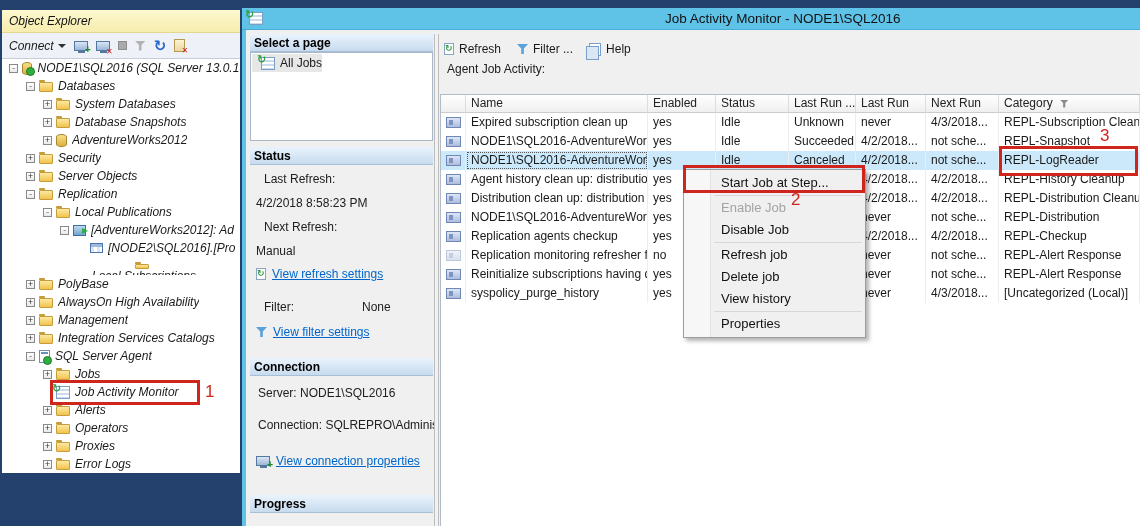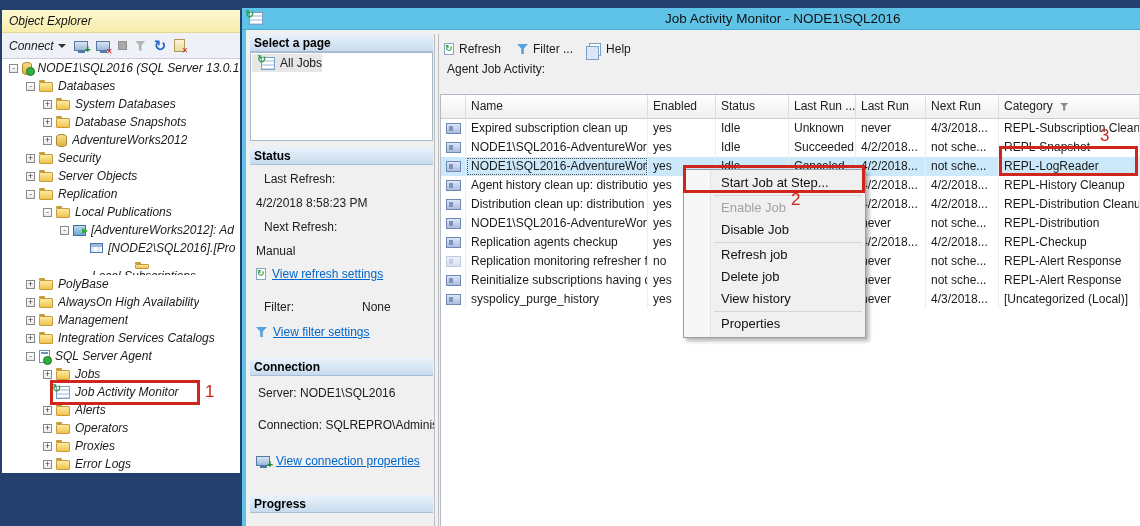--- a/index.html
+++ b/index.html
@@ -63,21 +63,21 @@
   .splitter { position:absolute; left:192px; top:26px; bottom:0; width:5px; background:#f2f2f2; border-left:1px solid #bdbdbd; border-right:1px solid #bdbdbd; }
 
   
   .rtoolbar { position:absolute; left:202px; top:30px; height:22px; display:flex; align-items:center; gap:16px; }
   .tbtn { display:inline-flex; align-items:center; gap:5px; cursor:default; }
   .help-pages { width:12px; height:13px; position:relative; background:#ffffff; border:1px solid #7ba0c8; display:inline-block; }
   .help-pages::before { content:""; position:absolute; left:-4px; top:2px; width:11px; height:12px; background:#dce7f5; border:1px solid #7ba0c8; }
   .grid-label { position:absolute; left:205px; top:54px; color:#202020; }
 
   .grid { position:absolute; left:198px; top:86px; right:0; bottom:0; background:#ffffff; border-top:1px solid #b2bcc8; border-left:1px solid #b2bcc8; }
-  .ghead { display:flex; height:24px; }
+  .ghead { display:flex; height:18px; }
   .ghead .gcell { background:linear-gradient(#ffffff,#efefef); border-bottom:1px solid #cccccc; border-right:1px solid #dddddd; line-height:17px; color:#222; display:flex; align-items:center; }
   .grow { display:flex; height:19px; }
   .grow .gcell { line-height:19px; border-right:1px solid #ededed; }
   .gcell { padding:0 5px; white-space:nowrap; overflow:hidden; }
   .cg-icon { width:25px; min-width:25px; display:flex; align-items:center; justify-content:center; padding:0 2px; }
   .cg-name { width:182px; min-width:182px; }
   .cg-en { width:68px; min-width:68px; }
   .cg-st { width:73px; min-width:73px; }
   .cg-oc { width:67px; min-width:67px; }
   .cg-lr { width:70px; min-width:70px; }

